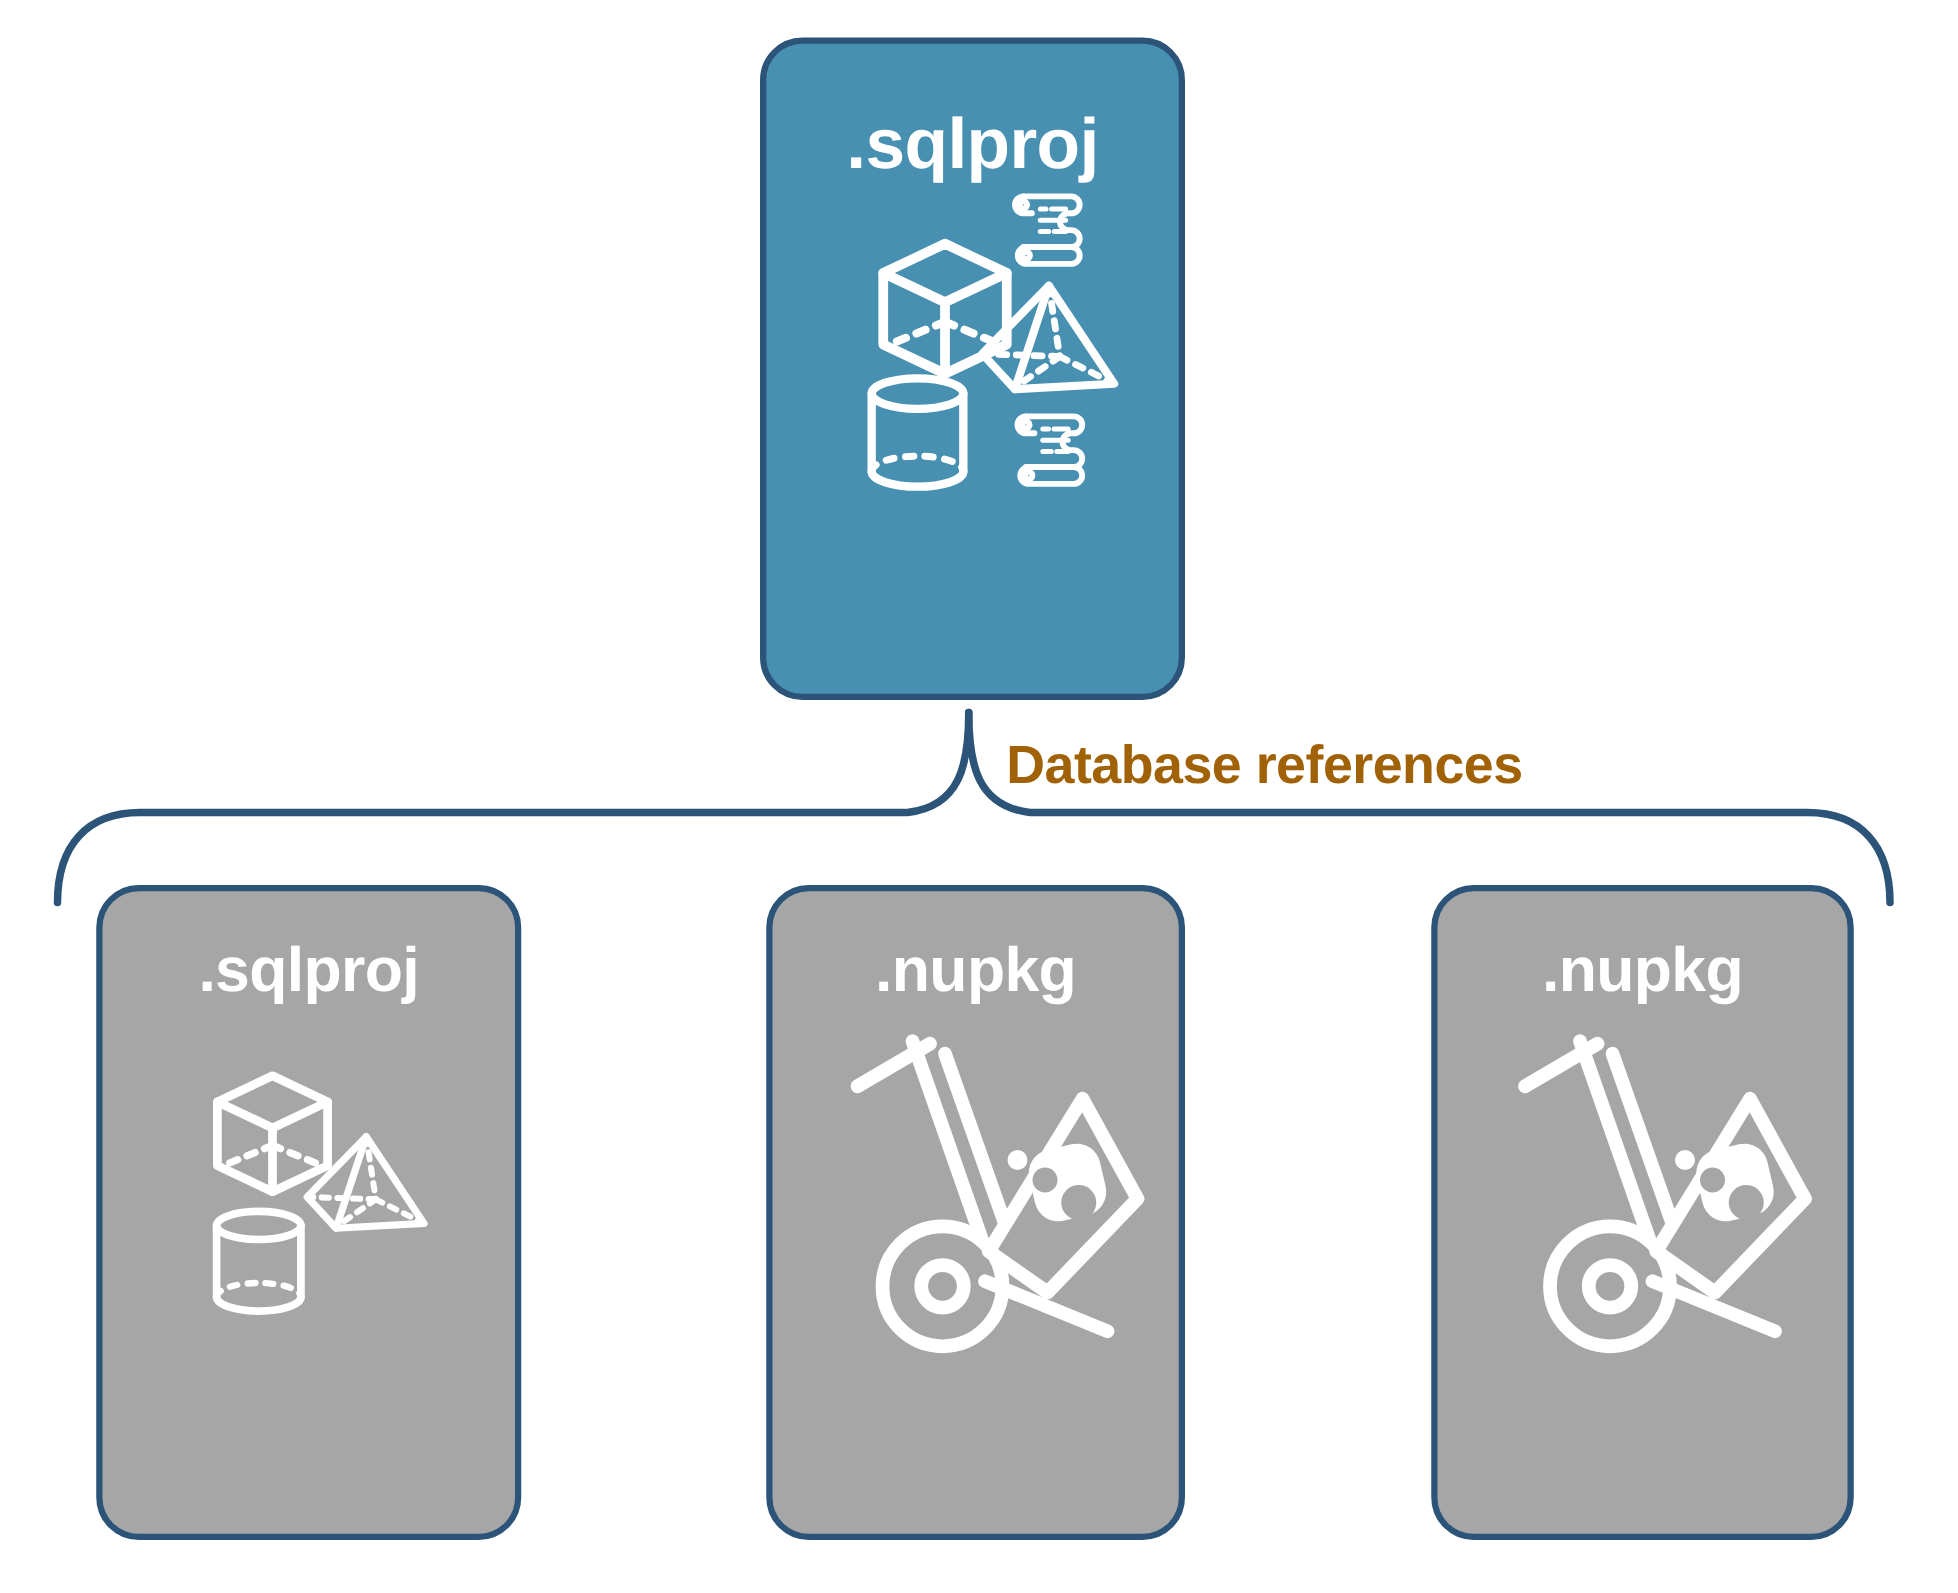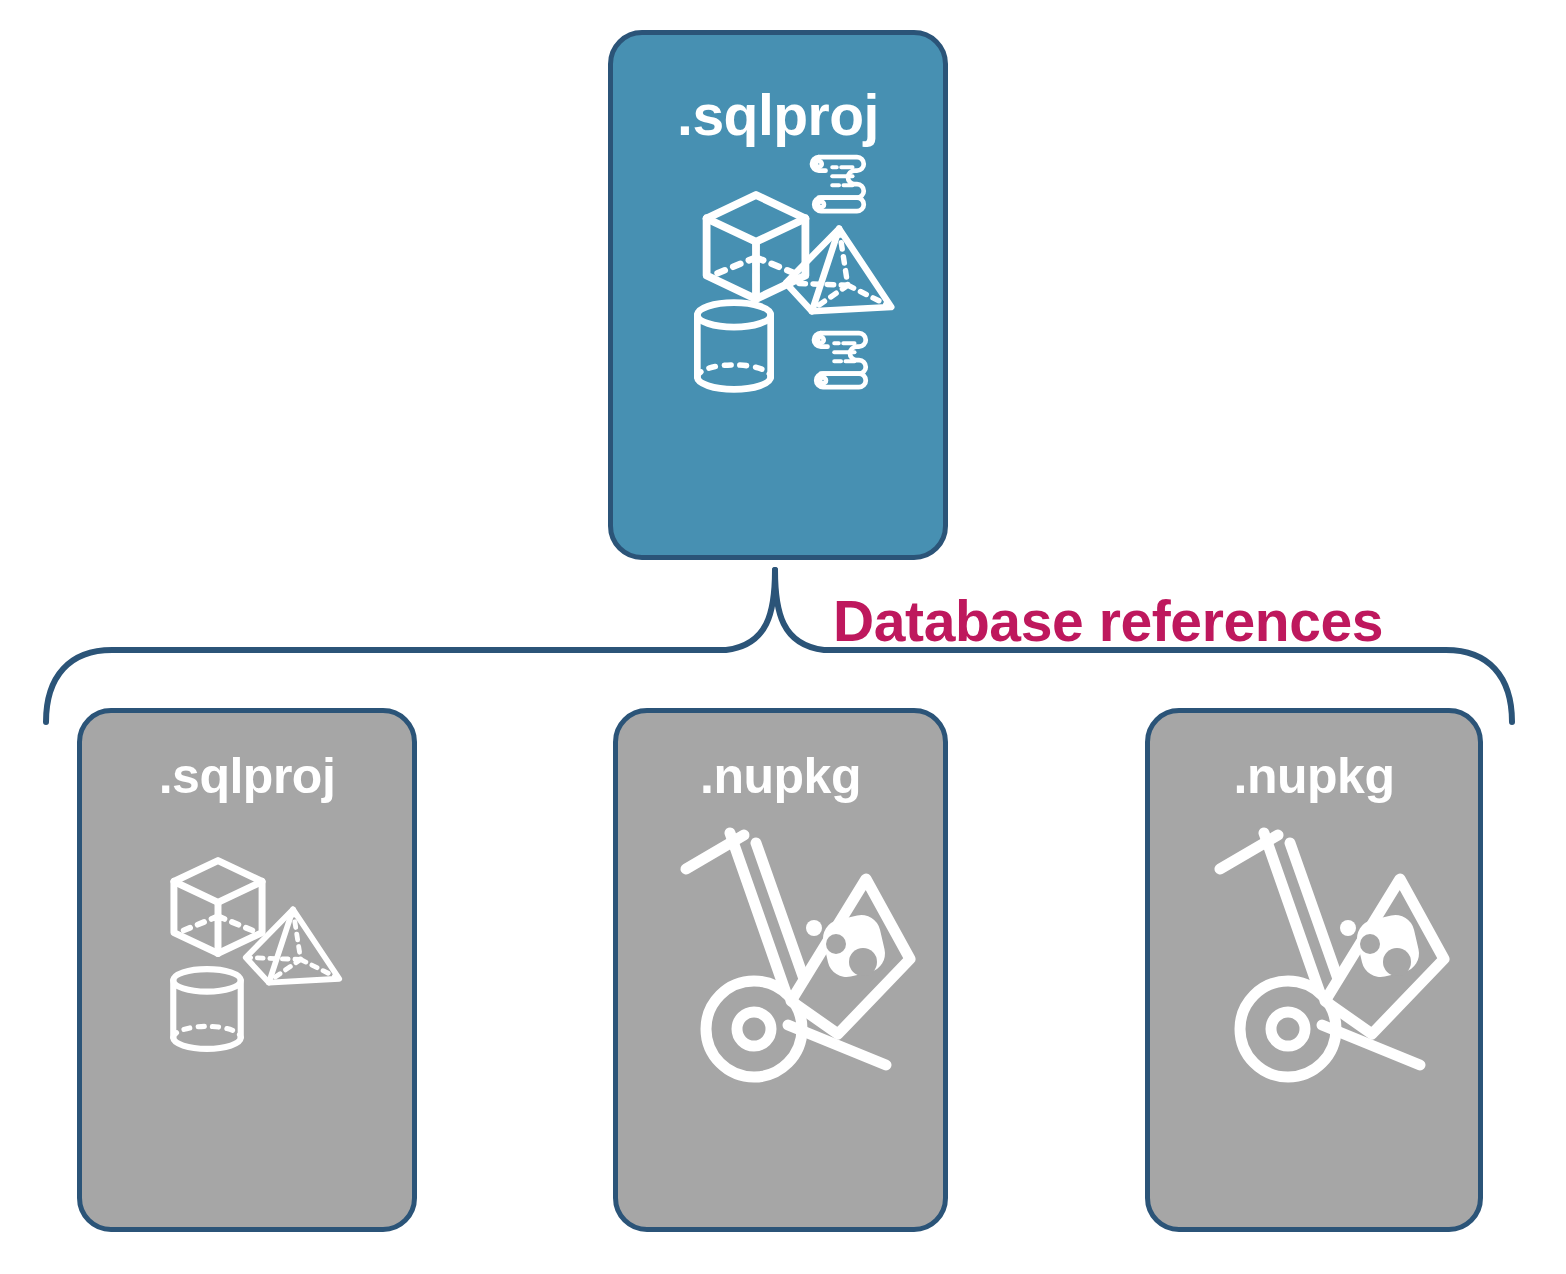--- a/index.html
+++ b/index.html
@@ -50,25 +50,25 @@
   .icon-area svg { position: absolute; overflow: visible; }
 
   #brace-layer {
     position: absolute;
     left: 0; top: 0;
     width: 1566px; height: 1274px;
     pointer-events: none;
   }
   #brace-label {
     position: absolute;
-    left: 833px;
+    left: 805px;
     top: 588px;
-    font-size: 57px;
+    font-size: 43px;
     font-weight: bold;
-    color: #be185d;
+    color: #a16207;
     letter-spacing: -0.4px;
     white-space: nowrap;
     user-select: none;
   }
 </style>
 </head>
 <body>
 
 <div id="diagram-root">
 

